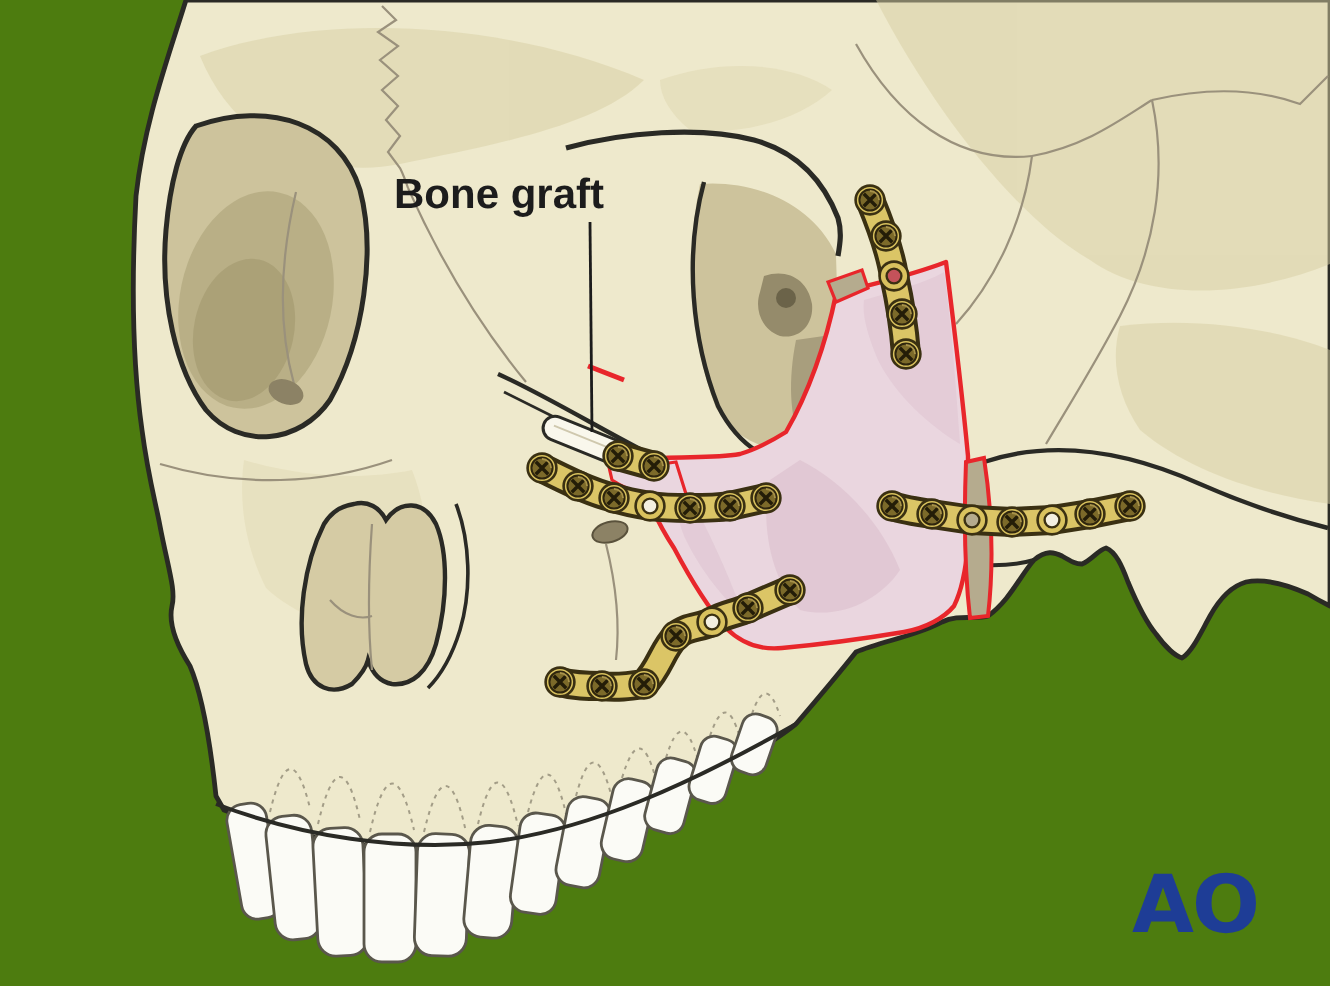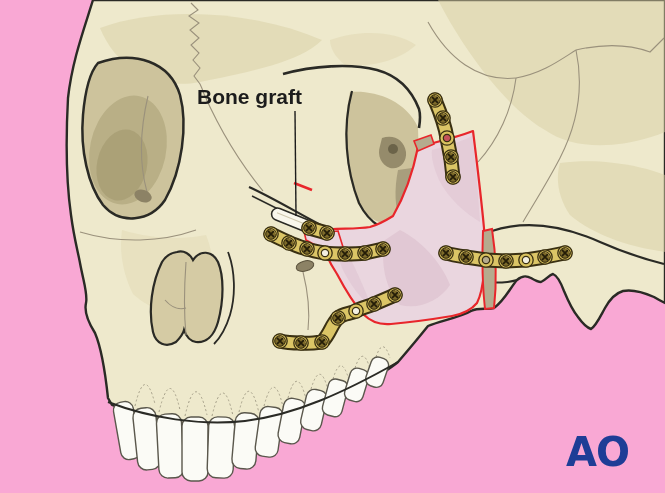--- a/index.html
+++ b/index.html
@@ -1,16 +1,16 @@
 <!DOCTYPE html>
 <html><head>
 <meta charset="utf-8">
 <style>
   html,body{margin:0;padding:0;background:#fff;}
-  .canvas{position:relative;width:665px;height:493px;background:#f9a8d4;overflow:hidden;
+  .canvas{position:relative;width:665px;height:493px;background:#4d7c0f;overflow:hidden;
           font-family:"Liberation Sans","DejaVu Sans",sans-serif;}
   svg{position:absolute;left:0;top:0;}
   .suture{stroke:#9a917c;stroke-width:1.1;fill:none;}
   .darkline{stroke:#2a2a25;fill:none;}
   .tooth{fill:#fbfbf6;stroke:#5a574c;stroke-width:1.4;}
   .root{stroke:#a39d87;stroke-width:1;fill:none;stroke-dasharray:2,2.4;}
   .plate-outline{stroke:#3a3012;stroke-width:15;fill:none;stroke-linecap:round;stroke-linejoin:round;}
   .plate-gold{stroke:#dbc566;stroke-width:11;fill:none;stroke-linecap:round;stroke-linejoin:round;}
   .label-text{font-family:"Liberation Sans","DejaVu Sans",sans-serif;font-size:21px;font-weight:600;fill:#1c1c1c;}
   .logo-text{font-family:"DejaVu Sans","Liberation Sans",sans-serif;font-size:40px;font-weight:bold;fill:#1e3d96;letter-spacing:-1px;}

